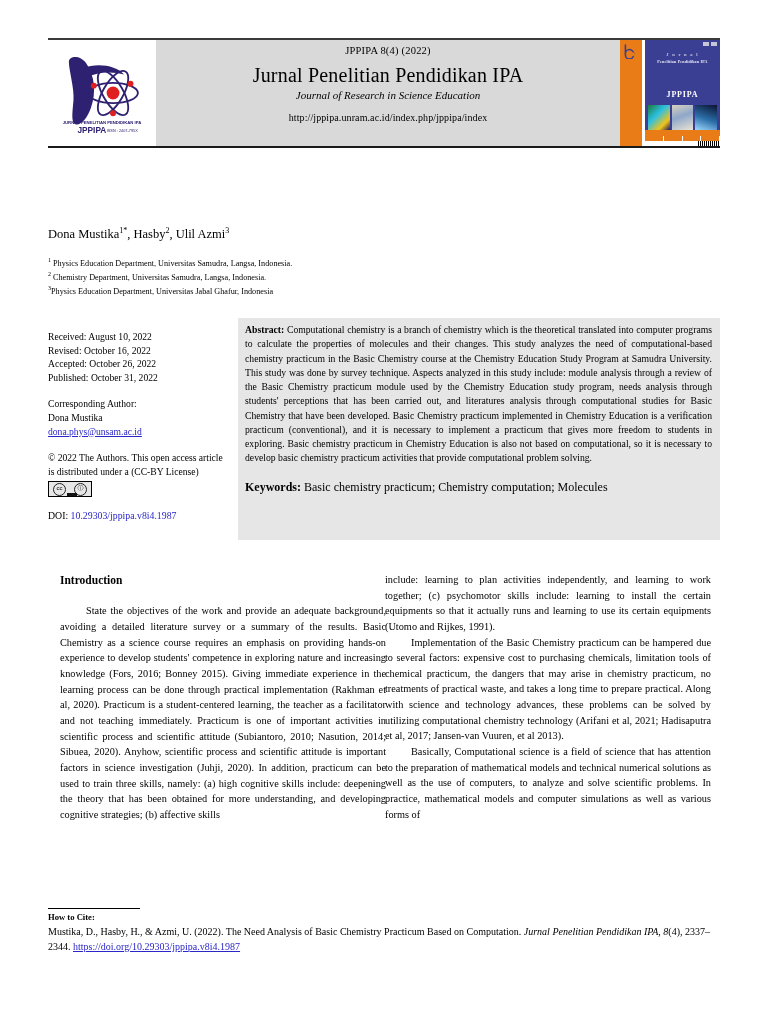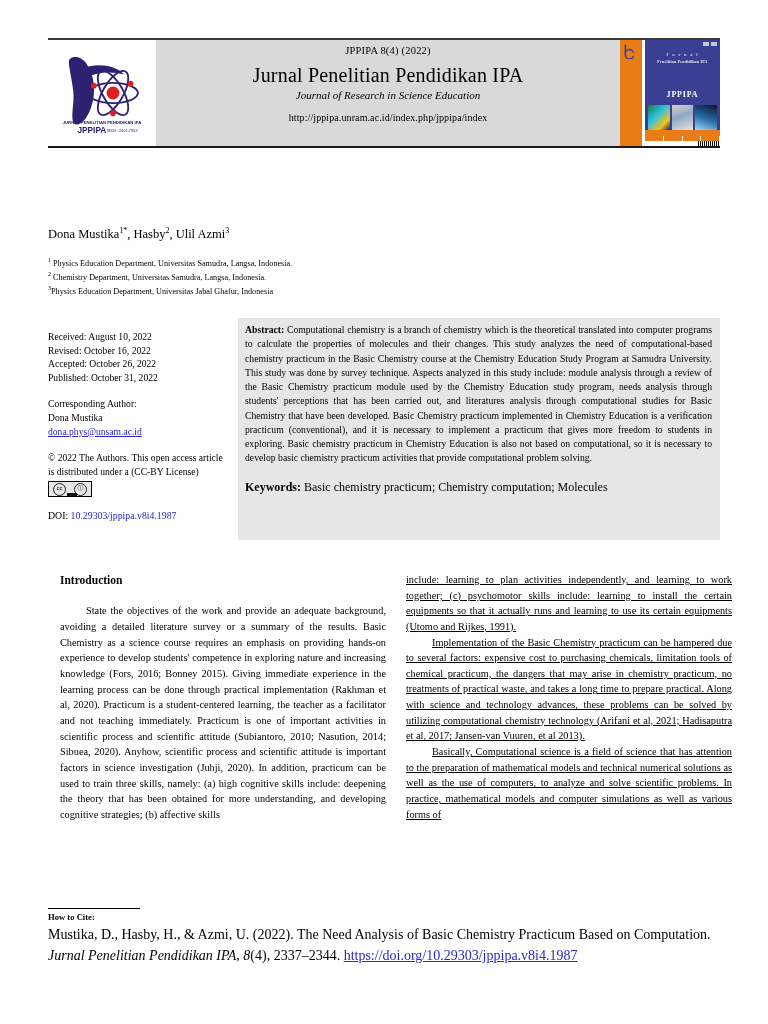--- a/index.html
+++ b/index.html
@@ -227,21 +227,21 @@
   
   .col {
     position: absolute;
     top: 572px;
     width: 326px;
     font-size: 10.3px;
     line-height: 1.52;
     text-align: justify;
   }
   .col-left { left: 60px; }
-  .col-right { left: 406px; text-decoration: underline; }
+  .col-right { left: 385px; }
   .sec-head {
     font-weight: bold;
     font-size: 11.5px;
     margin: 0 0 14px 0;
   }
   .col p {
     margin: 0;
     text-indent: 26px;
   }
   .col p.cont { text-indent: 0; }
@@ -257,21 +257,21 @@
     width: 92px;
     border-top: 1.3px solid #000;
     margin-bottom: 3px;
   }
   .footer-head {
     font-size: 8.6px;
     font-weight: bold;
     margin-bottom: 2px;
   }
   .footer-cite {
-    font-size: 14px;
+    font-size: 10px;
     line-height: 1.5;
   }
   .footer-cite i { font-style: italic; }
   .footer-link { color: #2a26c8; text-decoration: underline; }
 </style>
 </head>
 <body>
 
 <div class="page">
 

